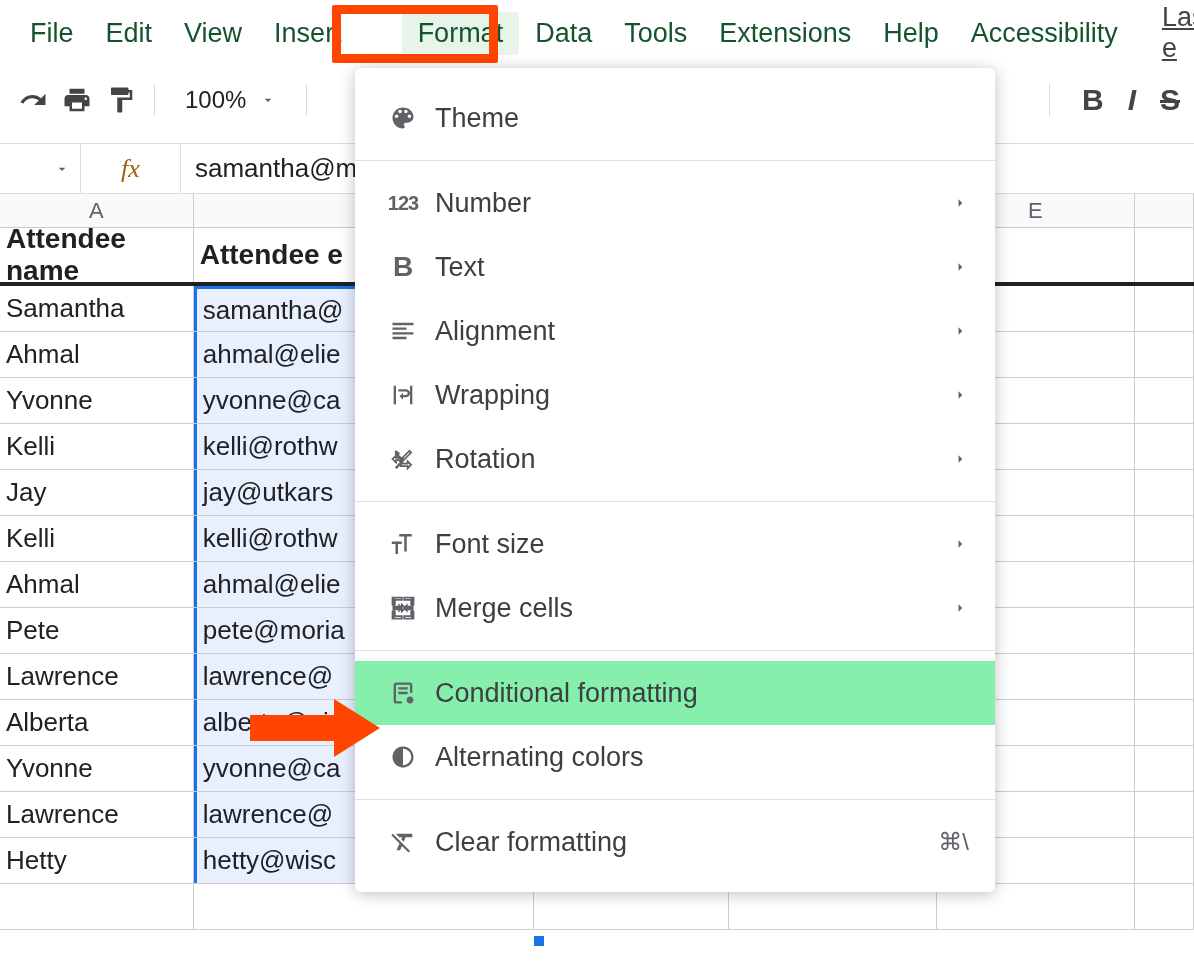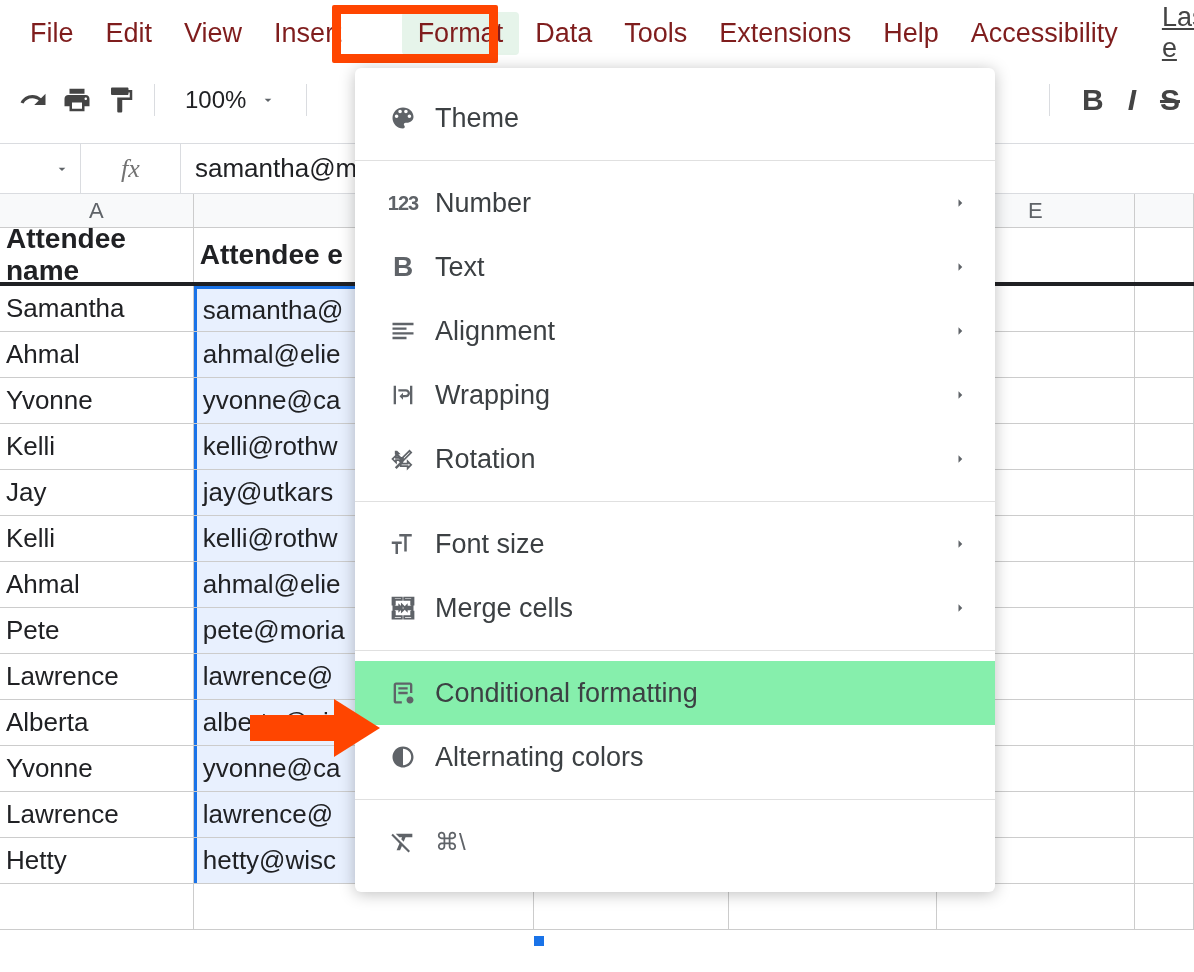--- a/index.html
+++ b/index.html
@@ -17,21 +17,21 @@
     align-items: center;
     padding: 10px 14px 8px 14px;
     font-size: 27px;
     height: 64px;
     position: relative;
   }
   .menubar-item {
     padding: 6px 16px;
     cursor: pointer;
     border-radius: 4px;
-    color: #7f1d1d;
+    color: #14532d;
   }
   .menubar-item.active {
     background: #e6f4ea;
     margin-left: 44px;
   }
   .format-highlight {
     position: absolute;
     left: 332px;
     top: 5px;
     width: 166px;
@@ -103,21 +103,21 @@
     align-items: center;
     padding-right: 10px;
   }
   .name-box svg { fill: #5f6368; }
   .fx-box {
     width: 100px;
     border-left: 1px solid #dadce0;
     display: flex;
     align-items: center;
     justify-content: center;
-    color: #737373;
+    color: #a16207;
     font-style: italic;
     font-size: 26px;
     font-family: Georgia, serif;
     height: 100%;
   }
   .formula-input {
     border-left: 1px solid #dadce0;
     height: 100%;
     display: flex;
     align-items: center;
@@ -571,20 +571,21 @@
   </div>
   <div class="dd-sep"></div>
   <div class="dd-item">
     <span class="dd-icon">
       <svg width="28" height="28" viewBox="0 0 24 24">
           <path d="M6 5v2h5.5l-2 12h2l2-12H19V5H6zM3.5 19l5-5 1.4 1.4L4.9 20.4 3.5 19zm17 1.4L15.6 15.5l1.4-1.4 4.9 4.9-1.4 1.4z" fill="none"></path>
           <path d="M6 5v2h4.6L8.4 19h2l2.2-12H18V5H6zm-2.8 13.6L6 15.8l5.2 5.2-1.4 1.4L6 18.6l-1.4 1.4-1.4-1.4zm16.6 0l1.4 1.4L18 23.2l-1.4-1.4 3.2-3.2z" fill="none"></path>
           <path d="M3.27 5L2 6.27l6.97 6.97L6.5 19h3l1.57-3.66L16.73 21 18 19.73 3.27 5zM6 5v.18L8.82 8h2.4l-.72 1.68 2.1 2.1L14.21 8H20V5H6z"></path>
         </svg>
     </span>
+    <span class="dd-label">Clear formatting</span>
     <span class="dd-shortcut">⌘\</span>
   </div>
 </div>
 
 <div class="arrow-annotation">
   <div class="arrow-shaft"></div>
   <div class="arrow-head"></div>
 </div>
 
 </body></html>

